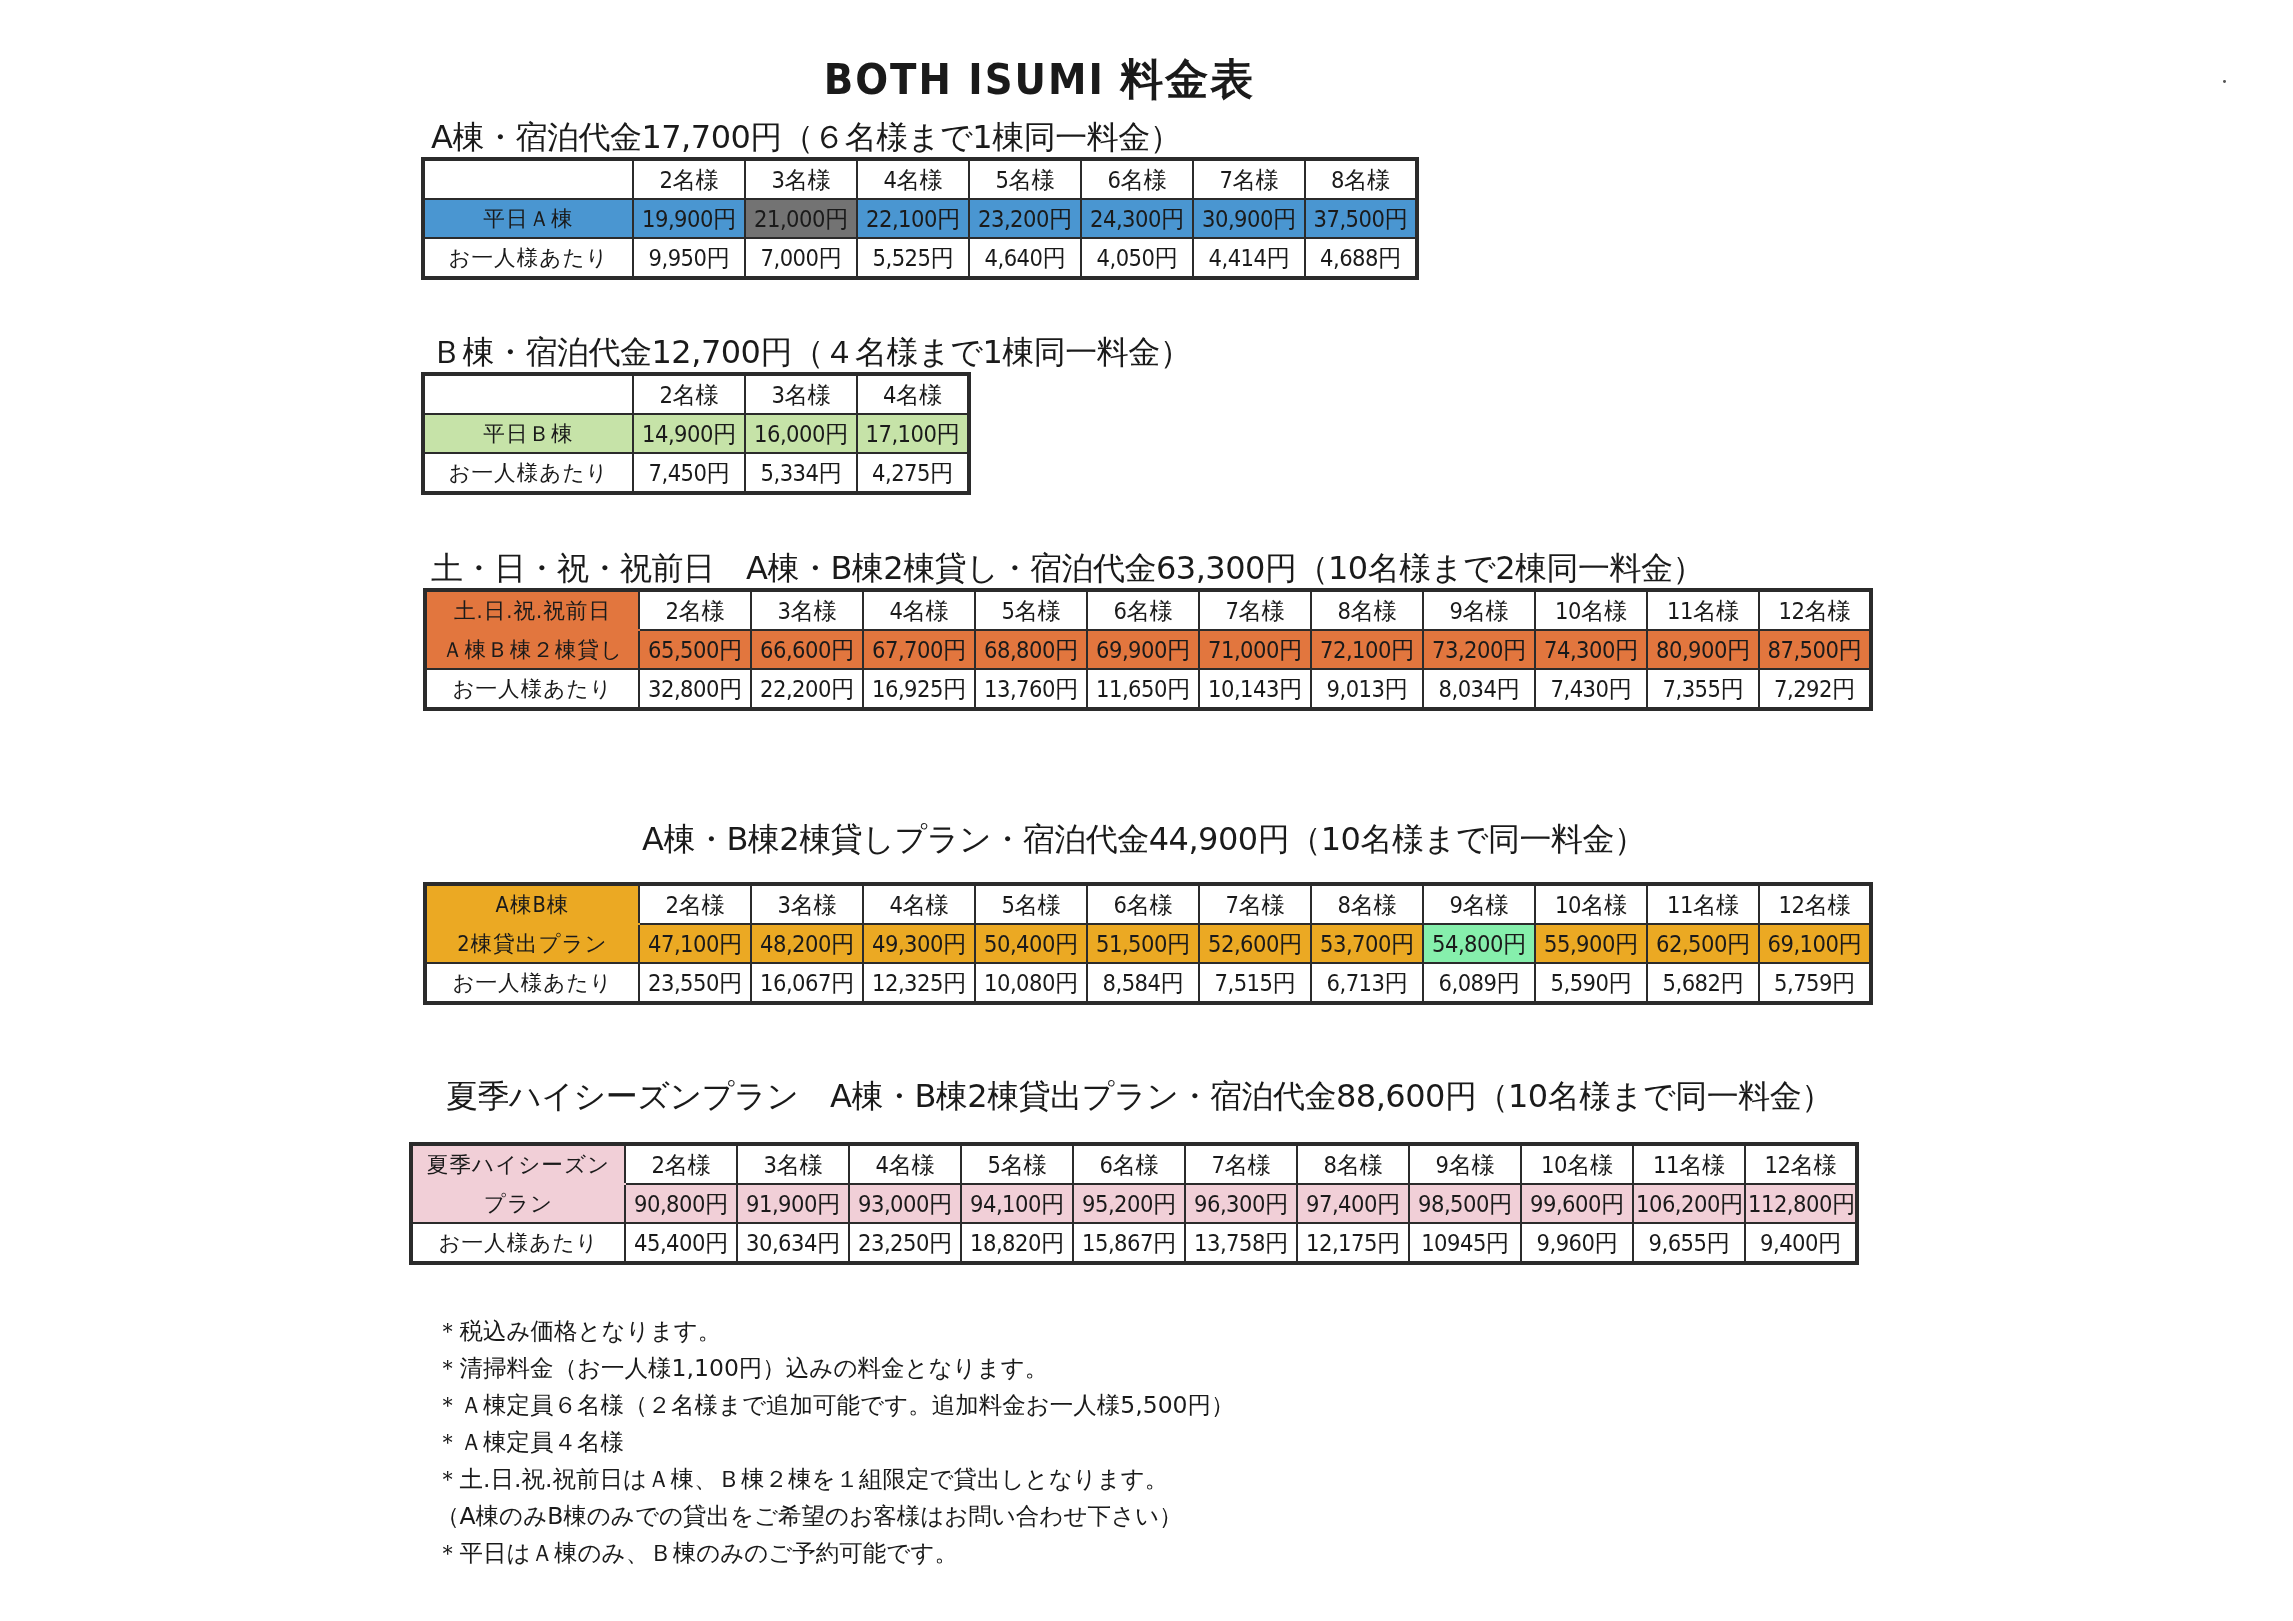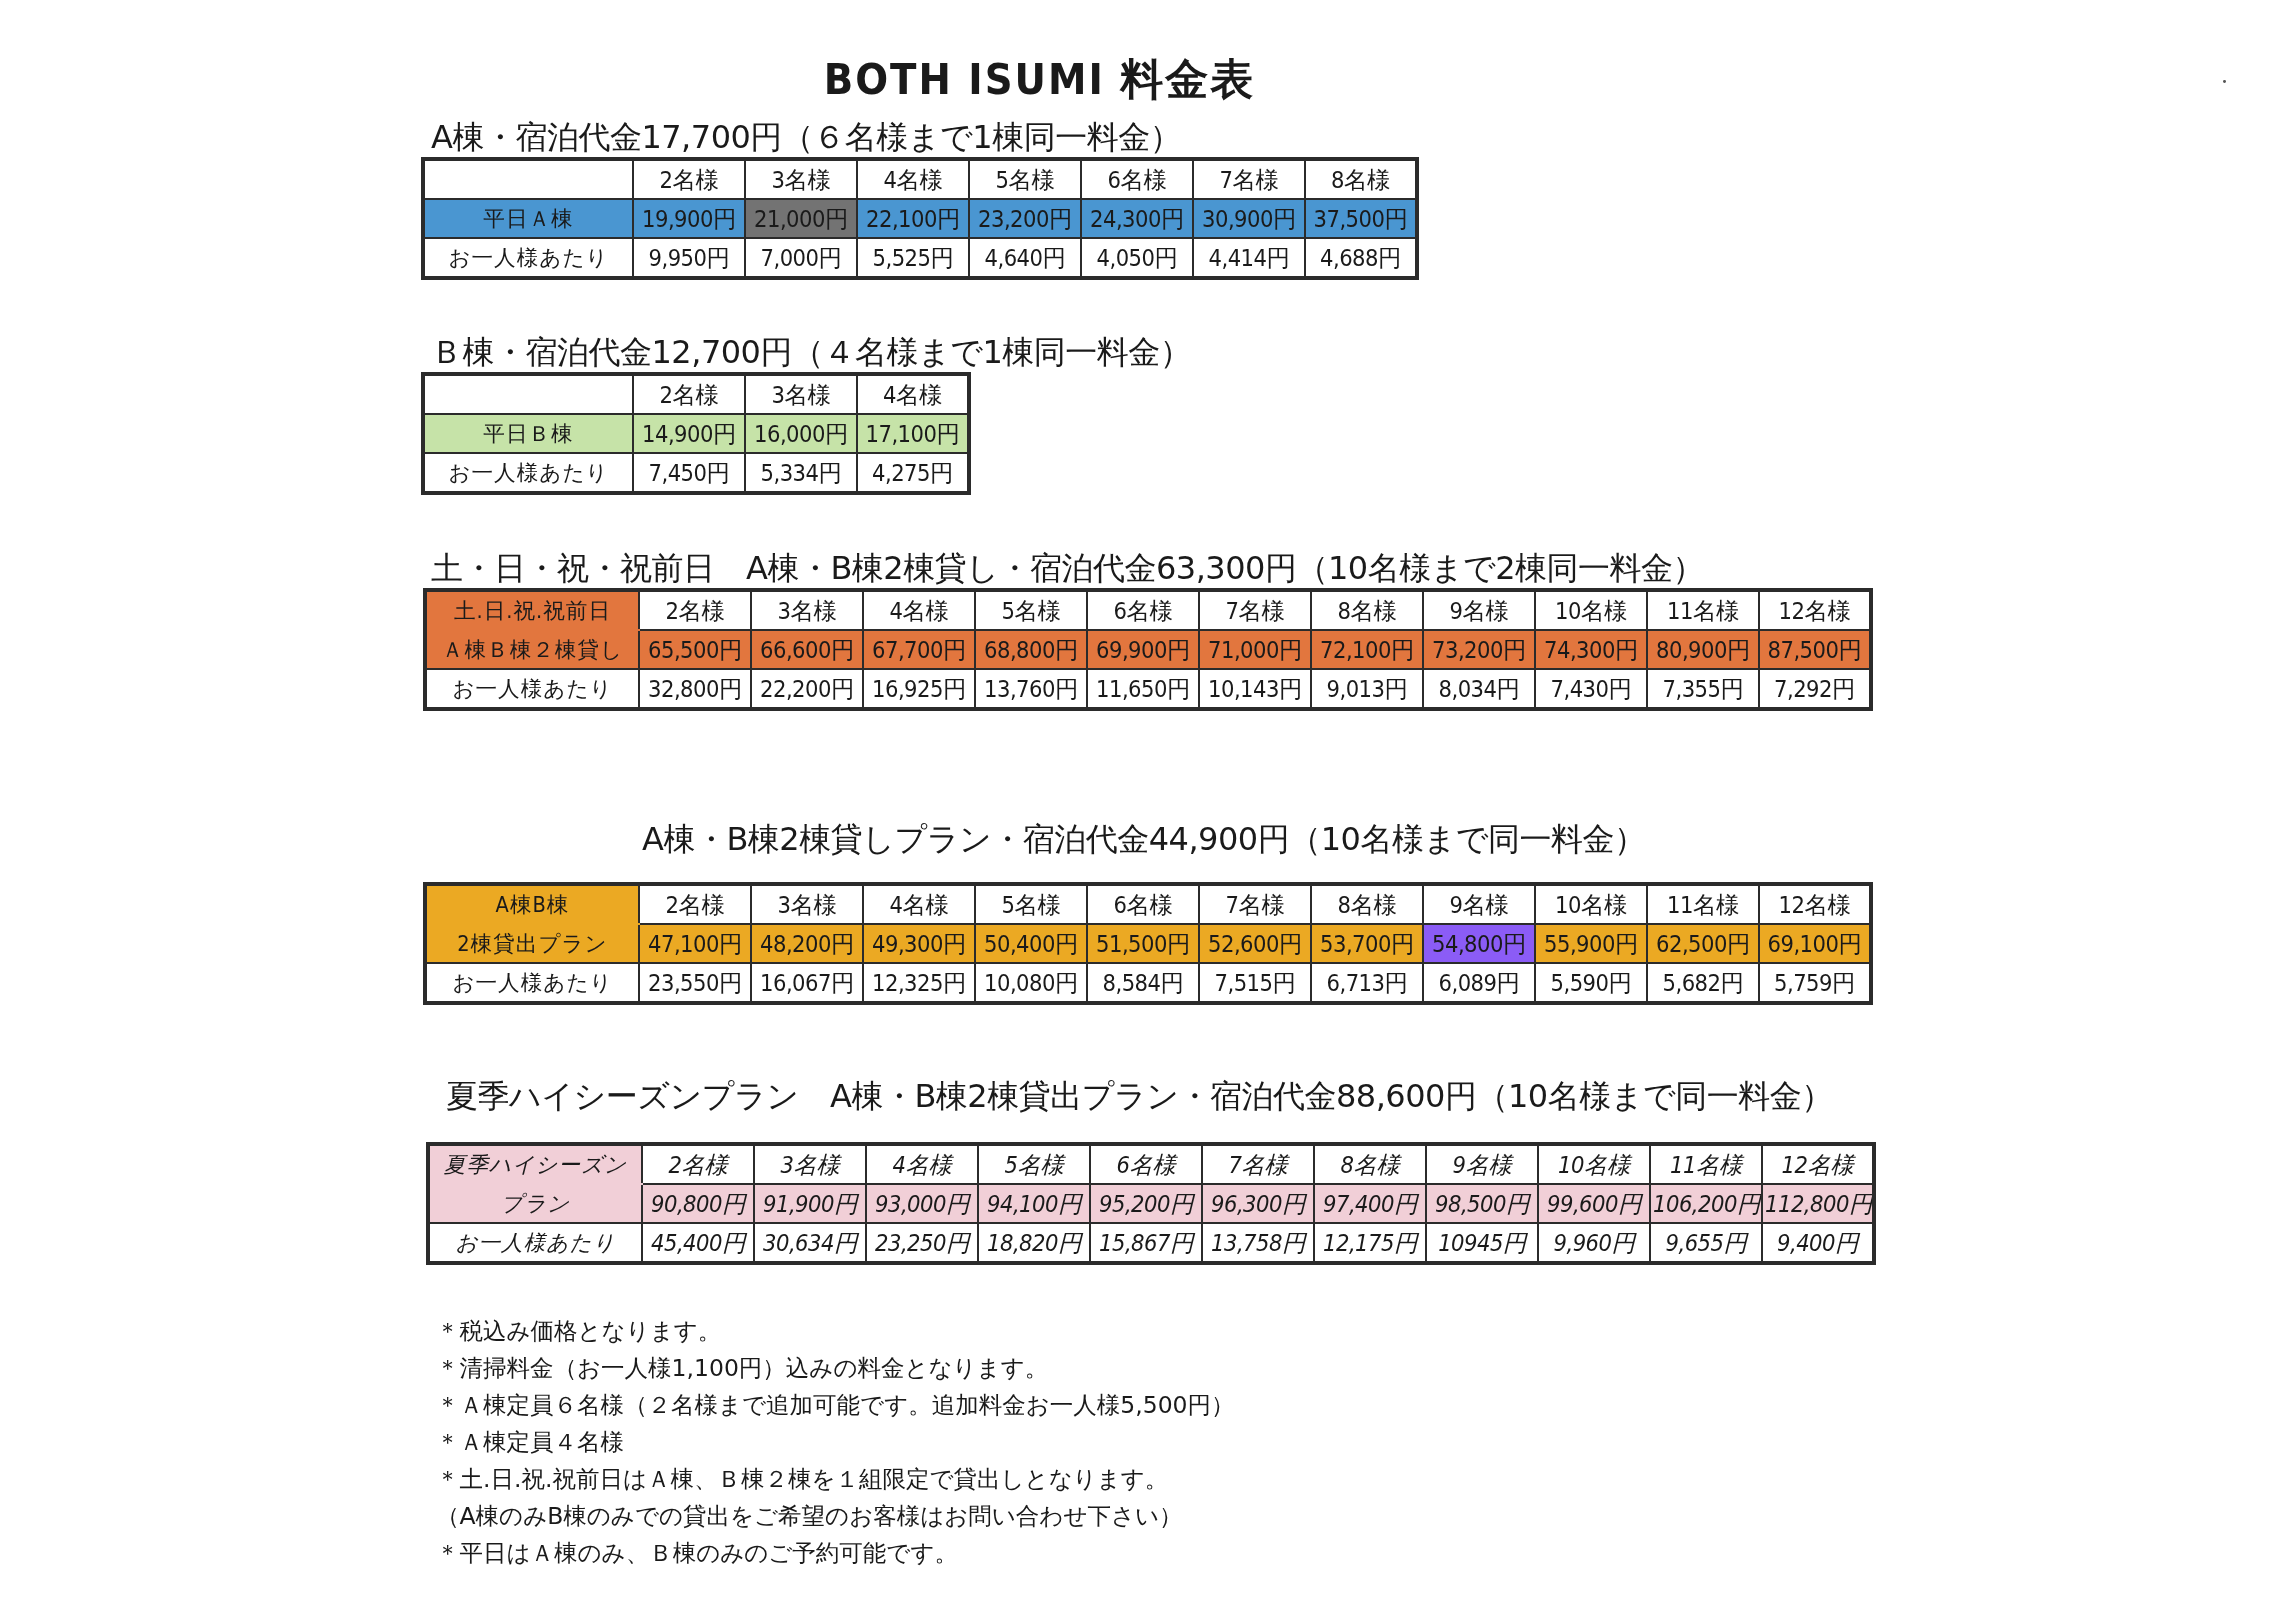--- a/index.html
+++ b/index.html
@@ -182,21 +182,21 @@
   </tr>
   <tr>
     <td class="label" style="background:#eba923; border-top-color:#eba923;">2棟貸出プラン</td>
     <td style="background:#eba923">47,100円</td>
     <td style="background:#eba923">48,200円</td>
     <td style="background:#eba923">49,300円</td>
     <td style="background:#eba923">50,400円</td>
     <td style="background:#eba923">51,500円</td>
     <td style="background:#eba923">52,600円</td>
     <td style="background:#eba923">53,700円</td>
-    <td style="background:#8b5cf6">54,800円</td>
+    <td style="background:#86efac">54,800円</td>
     <td style="background:#eba923">55,900円</td>
     <td style="background:#eba923">62,500円</td>
     <td style="background:#eba923">69,100円</td>
   </tr>
   <tr>
     <td class="label">お一人様あたり</td>
     <td>23,550円</td>
     <td>16,067円</td>
     <td>12,325円</td>
     <td>10,080円</td>
@@ -205,21 +205,21 @@
     <td>6,713円</td>
     <td>6,089円</td>
     <td>5,590円</td>
     <td>5,682円</td>
     <td>5,759円</td>
   </tr>
 </tbody>
   </table>
 
 <div class="heading" style="left:446px; top:1075px;">夏季ハイシーズンプラン　A棟・B棟2棟貸出プラン・宿泊代金88,600円（10名様まで同一料金）</div>
-<table class="rate" style="left:426px; top:1142px; width:1446px;font-style:italic;">
+<table class="rate" style="left:409px; top:1142px; width:1446px;">
   <colgroup>
       <col style="width:214px">
       <col span="11" style="width:112px">
     </colgroup>
   <tbody>
       <tr>
     <td class="label" style="background:#f1cfd7; border-bottom-color:#f1cfd7;">夏季ハイシーズン</td>
     <td>2名様</td>
     <td>3名様</td>
     <td>4名様</td>

